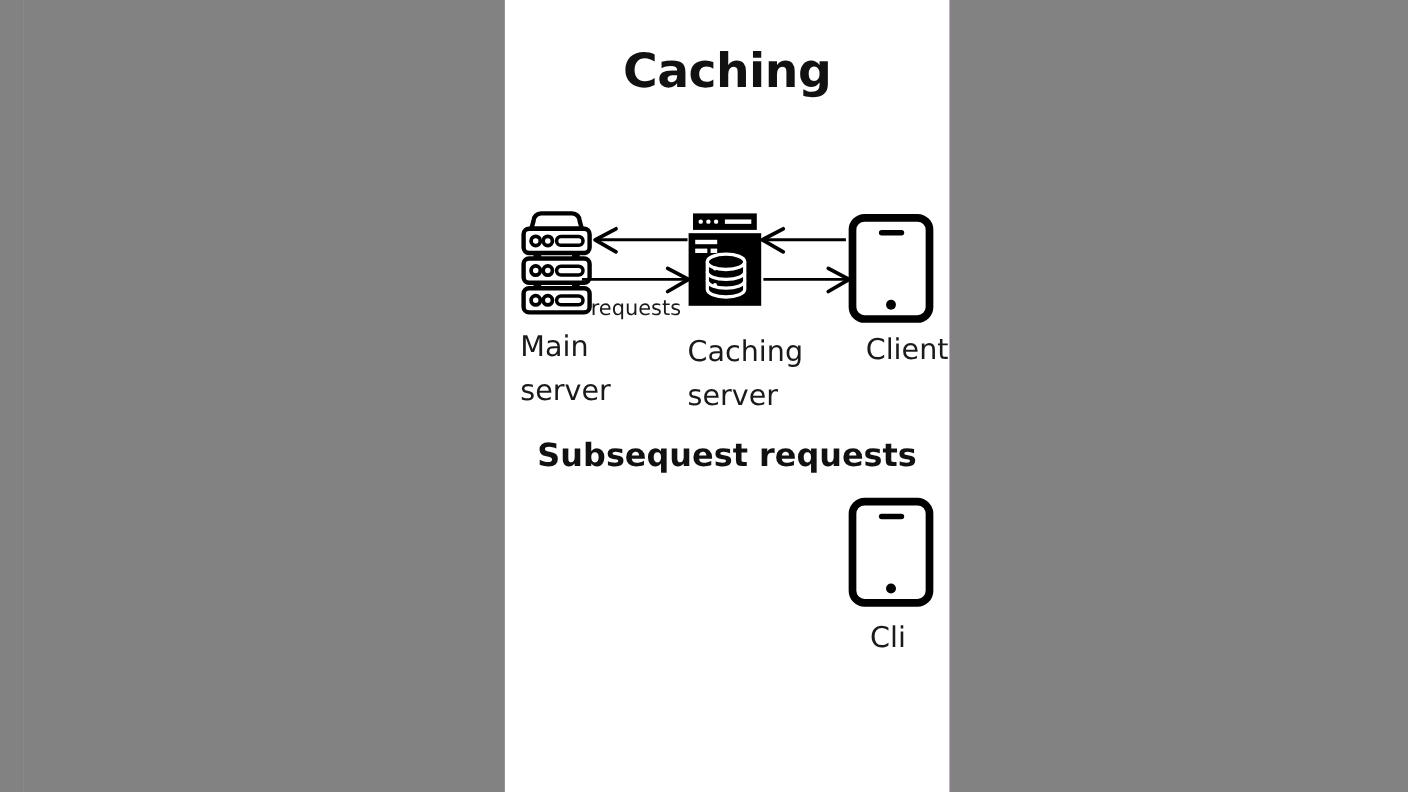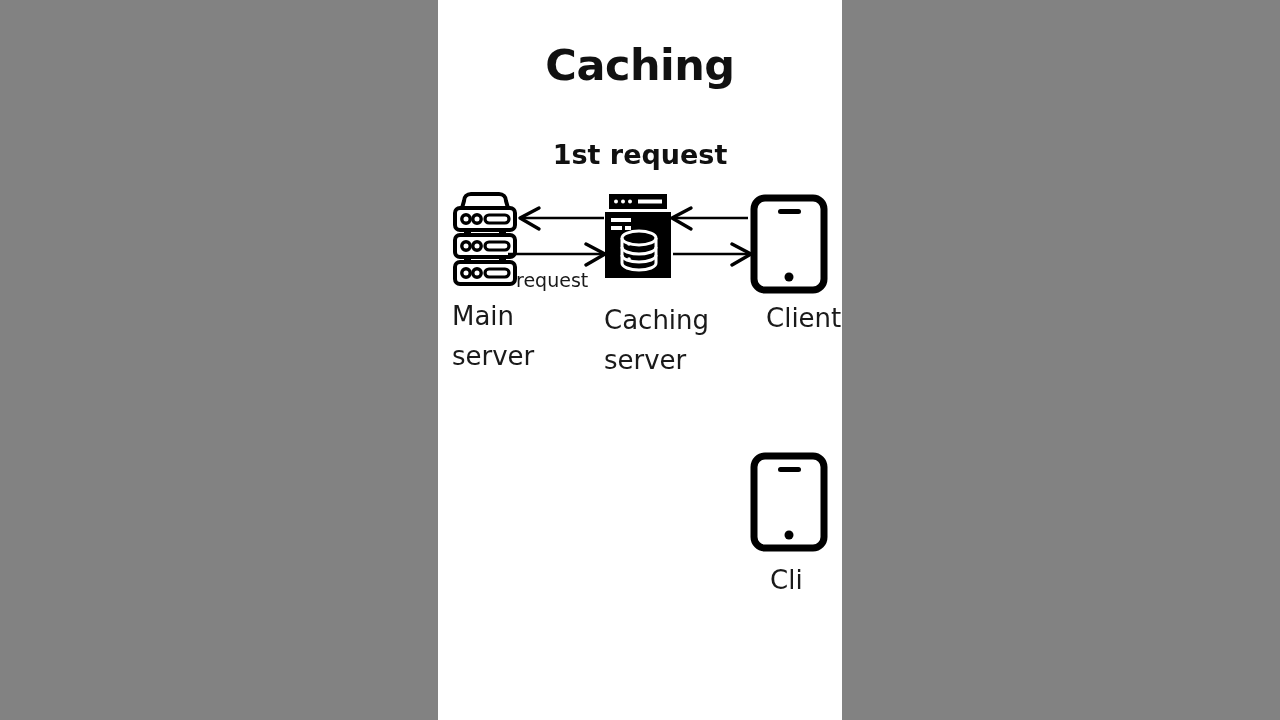--- a/index.html
+++ b/index.html
@@ -11,20 +11,21 @@
     overflow: hidden;
     background: #828282;
     font-family: "DejaVu Sans", "Liberation Sans", sans-serif;
   }
 
   #stage {
     position: relative;
     width: 1015px;
     height: 720px;
     background: #f0abfc;
+    margin-left: 21px;
   }
 
   
   .letterbox {
     position: absolute;
     top: 0;
     height: 720px;
     background: #828282;
   }
   .letterbox.left  { left: 0;  width: 438px; }
@@ -111,21 +112,20 @@
 
 <div id="stage">
 
   <div class="letterbox left"></div>
   <div class="letterbox right"></div>
 
   <div id="panel">
 
     <div id="title">Caching</div>
 
-    <div id="heading-first" class="section-heading">1st request</div>
 
     <div id="icon-main-server" class="icon-wrap">
       <svg width="70" height="92" viewBox="0 0 70 92" fill="none">
 
         <path d="M14 13 C14 9 17 6 21 6 L49 6 C53 6 56 9 56 13 L58 20 L12 20 Z" stroke="#000" stroke-width="4" stroke-linejoin="round" fill="#fff"></path>
 
         <rect x="5" y="20" width="60" height="22" rx="5" stroke="#000" stroke-width="4" fill="#fff"></rect>
         <circle cx="16" cy="31" r="4.2" stroke="#000" stroke-width="3.4" fill="#fff"></circle>
         <circle cx="27" cy="31" r="4.2" stroke="#000" stroke-width="3.4" fill="#fff"></circle>
         <rect x="35" y="27" width="24" height="8" rx="4" stroke="#000" stroke-width="3.2" fill="#fff"></rect>
@@ -197,28 +197,29 @@
           <path d="M148 56 L167 66 L148 77" stroke="#000" stroke-width="3.4" fill="none" stroke-linecap="round" stroke-linejoin="round"></path>
         </g>
 
         <g>
           <line x1="235" y1="66" x2="312" y2="66" stroke="#000" stroke-width="2.6"></line>
           <path d="M294 56 L313 66 L294 77" stroke="#000" stroke-width="3.4" fill="none" stroke-linecap="round" stroke-linejoin="round"></path>
         </g>
       </svg>
     </div>
 
-    <div id="label-response">request</div>
+    <div id="label-response">requests</div>
 
     <div id="label-main-server" class="node-label">Main
 server</div>
     <div id="label-caching-server" class="node-label">Caching
 server</div>
     <div id="label-client" class="node-label">Client</div>
 
+    <div id="heading-subsequent" class="section-heading">Subsequest requests</div>
 
     <div id="icon-client-2" class="icon-wrap">
       <svg width="78" height="100" viewBox="0 0 78 100" fill="none">
         <rect x="4" y="4" width="70" height="92" rx="11" stroke="#000" stroke-width="7" fill="#fff"></rect>
         <rect x="28" y="15" width="23" height="5" rx="2.5" fill="#000"></rect>
         <circle cx="39" cy="83" r="4.5" fill="#000"></circle>
       </svg>
     </div>
 
     <div id="label-client-2" class="node-label">Cli</div>

